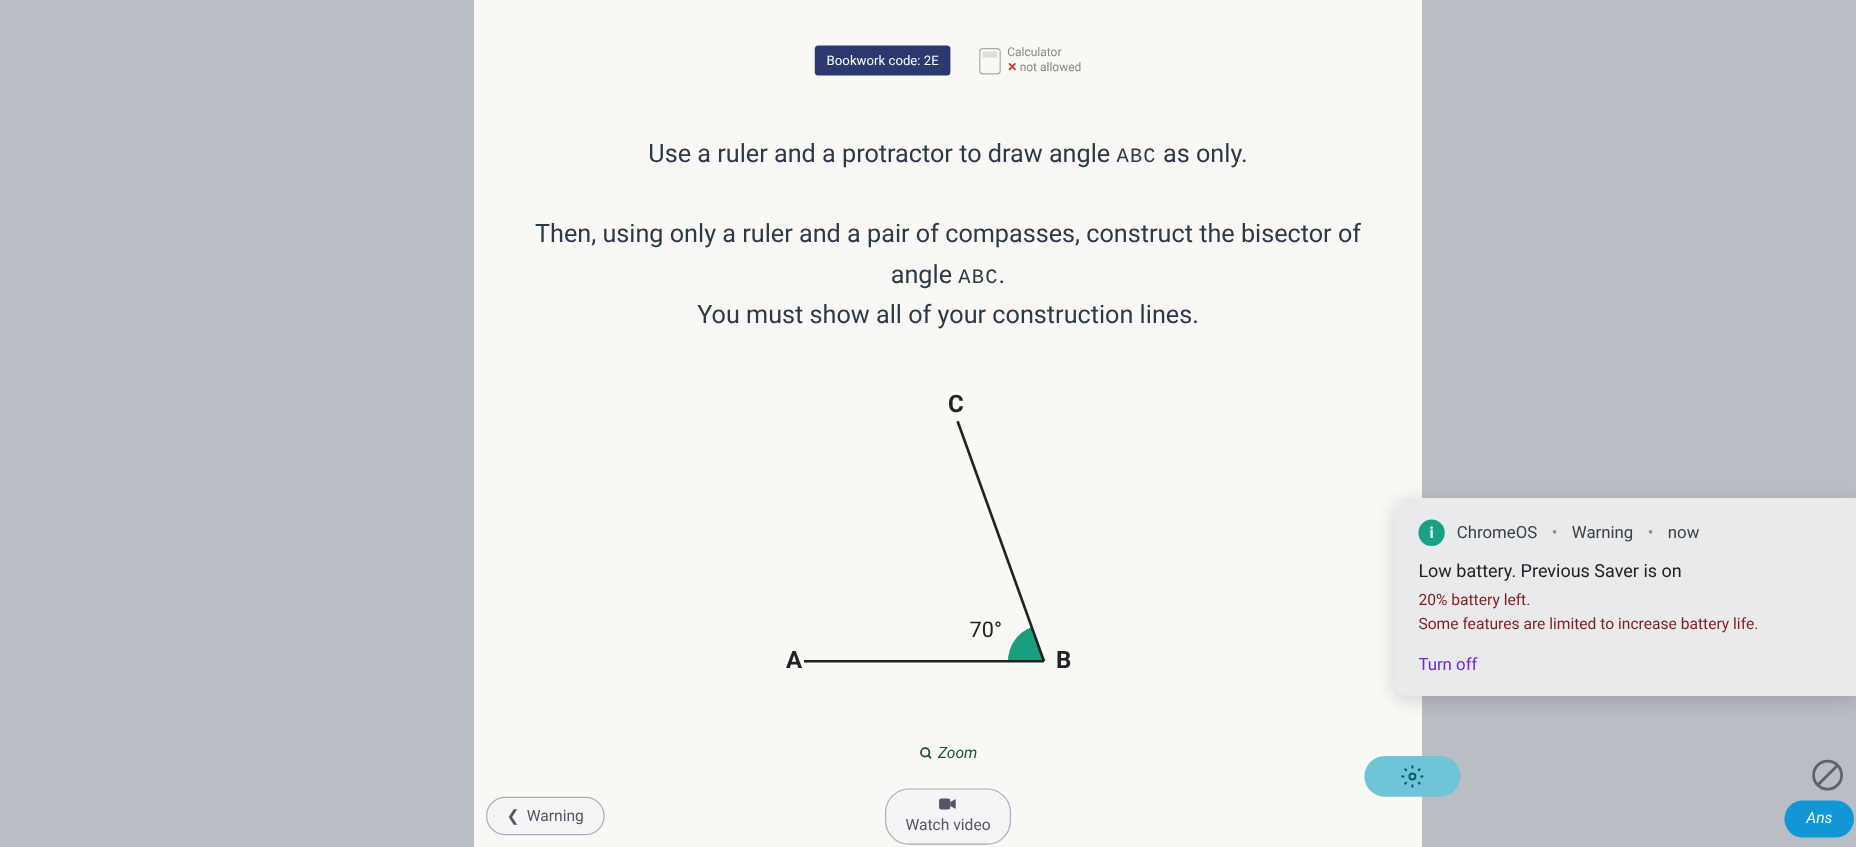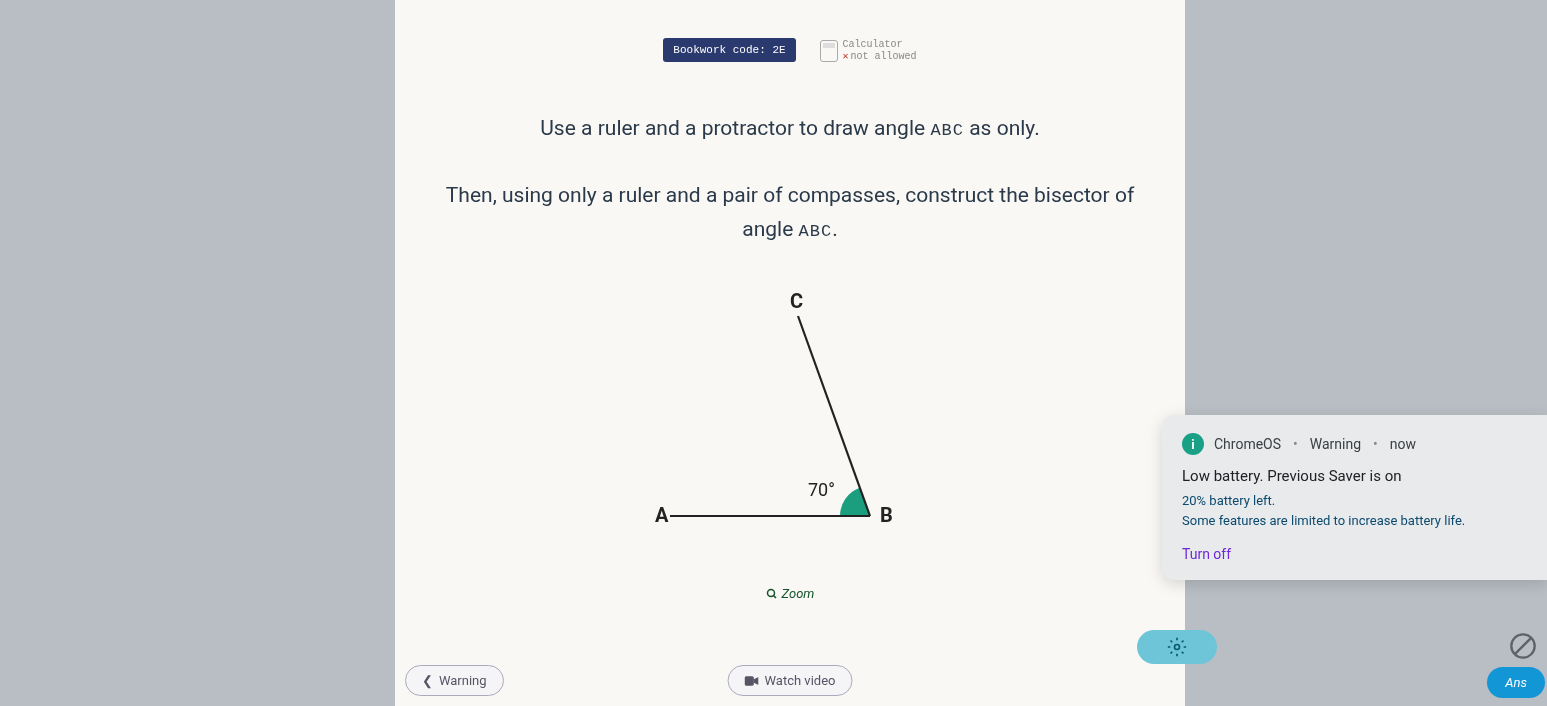--- a/index.html
+++ b/index.html
@@ -16,25 +16,24 @@
       left: 395px;
       top: 0;
       width: 790px;
       height: 706px;
       background: #faf8f4;
       padding: 20px 30px;
     }
     .header-badges {
       display: flex;
       justify-content: center;
-      align-items: flex-end;
+      align-items: center;
       gap: 24px;
       margin-top: 18px;
       margin-bottom: 50px;
-      font-family: Liberation Mono, monospace;
     }
     .bookwork-badge {
       background: #2a3a6e;
       color: #fff;
       font-size: 11px;
       padding: 6px 10px;
       border-radius: 3px;
     }
     .calculator-badge {
       display: flex;
@@ -113,20 +112,21 @@
       font-size: 13px;
       display: inline-flex;
       align-items: center;
       gap: 6px;
       cursor: pointer;
     }
     .nav-pill.center {
       position: absolute;
       left: 50%;
       transform: translateX(-50%);
+      flex-direction: column;
     }
     .answer-btn {
       position: absolute;
       right: -360px;
       bottom: -2px;
       background: #1296d6;
       color: #fff;
       padding: 8px 18px;
       border-radius: 20px;
       font-size: 13px;
@@ -163,21 +163,21 @@
       font-size: 13px;
       font-weight: bold;
     }
     .notif-title {
       font-size: 15px;
       color: #202124;
       margin-bottom: 6px;
     }
     .notif-body {
       font-size: 13px;
-      color: #0c4a6e;
+      color: #7f1d1d;
       line-height: 1.5;
       margin-bottom: 16px;
     }
     .notif-action {
       font-size: 14px;
       color: #6d28d9;
       cursor: pointer;
     }
     .shelf-pill {
       position: absolute;
@@ -220,20 +220,21 @@
   </div>
 
   <div class="question-text">
     <p>
       <span>Use a ruler and a protractor to draw angle </span><span class="math-var">ABC</span><span> as only.</span>
     </p>
     <br>
     <p>
       <span>Then, using only a ruler and a pair of compasses, construct the bisector of angle </span><span class="math-var">ABC</span><span>.</span>
     </p>
+    <p>You must show all of your construction lines.</p>
   </div>
 
   <div class="diagram-area">
     <svg class="diagram-svg" viewBox="0 0 300 270">
       <path d="M 230 230 L 200 230 A 30 30 0 0 1 219.7 201.8 Z" fill="#1a9e7e"></path>
       <line x1="30" y1="230" x2="230" y2="230" stroke="#222" stroke-width="2.2"></line>
       <line x1="230" y1="230" x2="158" y2="30" stroke="#222" stroke-width="2.2"></line>
       <text x="15" y="236" font-size="20" font-weight="bold" fill="#222">A</text>
       <text x="240" y="236" font-size="20" font-weight="bold" fill="#222">B</text>
       <text x="150" y="22" font-size="20" font-weight="bold" fill="#222">C</text>

